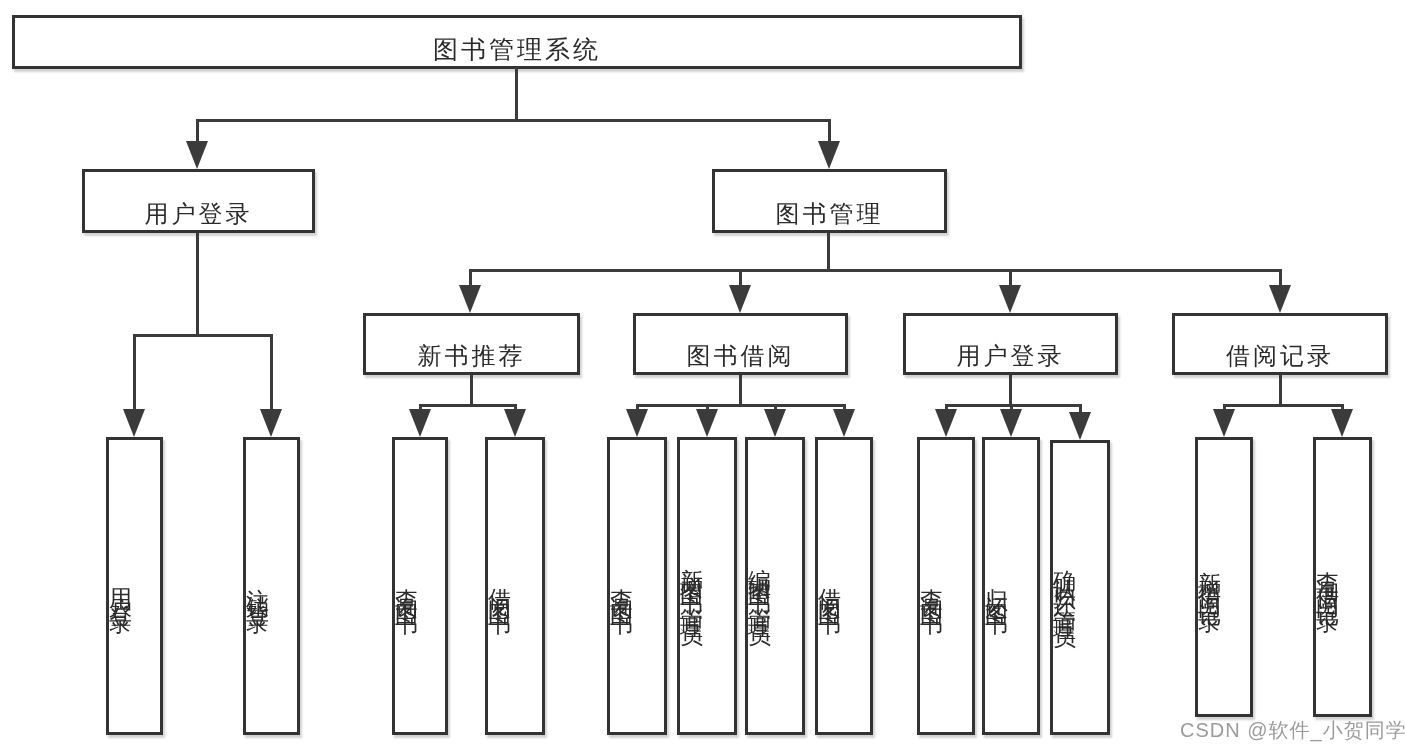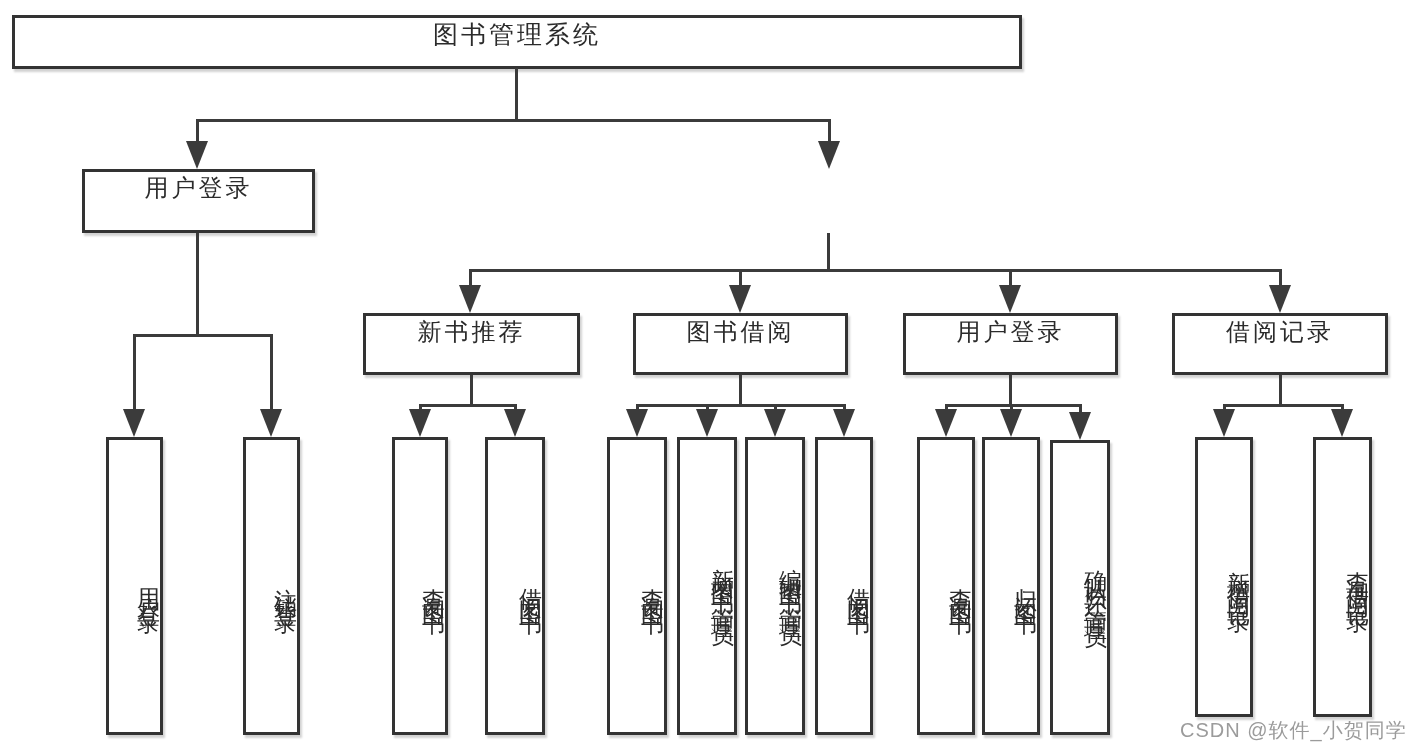--- a/index.html
+++ b/index.html
@@ -11,21 +11,21 @@
     font-family:"Liberation Sans","DejaVu Sans",sans-serif;
     color:#2b2b2b;
   }
   .box{
     position:absolute;
     box-sizing:border-box;
     border:3px solid #333333;
     background:#ffffff;
     box-shadow:2px 3px 2px rgba(0,0,0,0.18);
     display:flex;
-    align-items:flex-start;
+    align-items:flex-end;
     justify-content:center;
     color:#2b2b2b;
   }
   .h-box{
     font-size:24px;
     letter-spacing:3px;
     white-space:nowrap;
   }
   .root-box{font-size:25px;}
   .v-box{
@@ -56,20 +56,23 @@
 <body>
 
 <div class="canvas">
 
   <div class="box h-box root-box" style="left:12px;top:15px;width:1010px;height:54px;">
     <span>图书管理系统</span>
   </div>
 
   <div class="box h-box" style="left:82px;top:169px;width:233px;height:64px;">
     <span>用户登录</span>
+  </div>
+  <div class="box h-box" style="left:712px;top:169px;width:235px;height:64px;">
+    <span>图书管理</span>
   </div>
 
   <div class="box h-box" style="left:633px;top:313px;width:215px;height:62px;">
     <span>图书借阅</span>
   </div>
   <div class="box h-box" style="left:363px;top:313px;width:217px;height:62px;">
     <span>新书推荐</span>
   </div>
   <div class="box h-box" style="left:903px;top:313px;width:215px;height:62px;">
     <span>用户登录</span>

